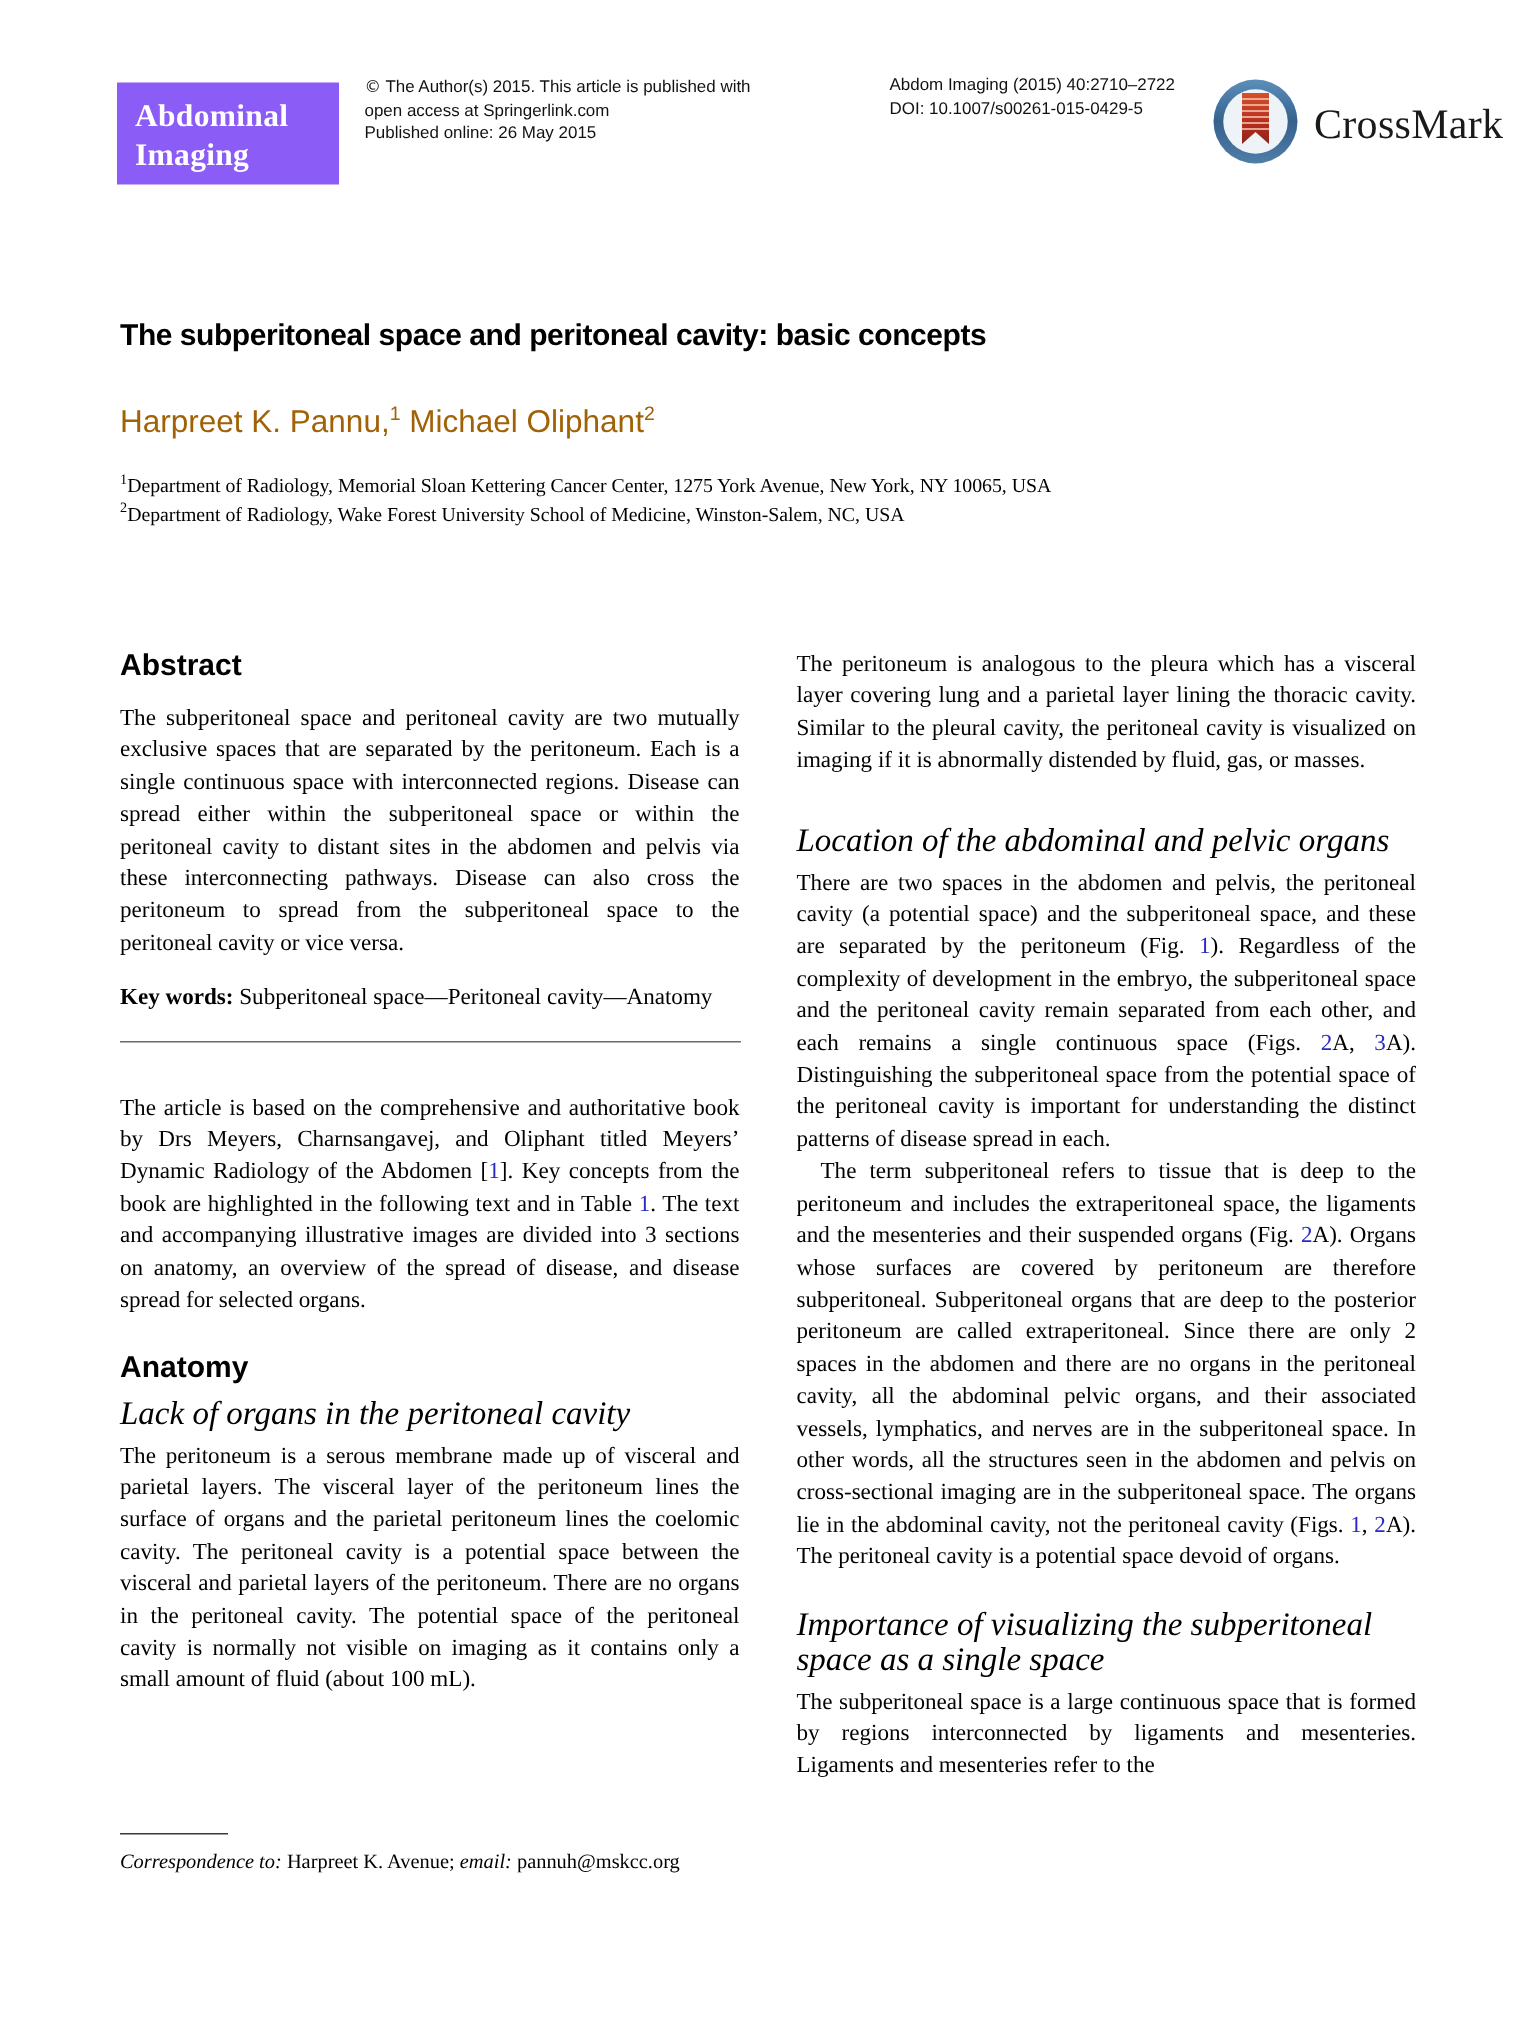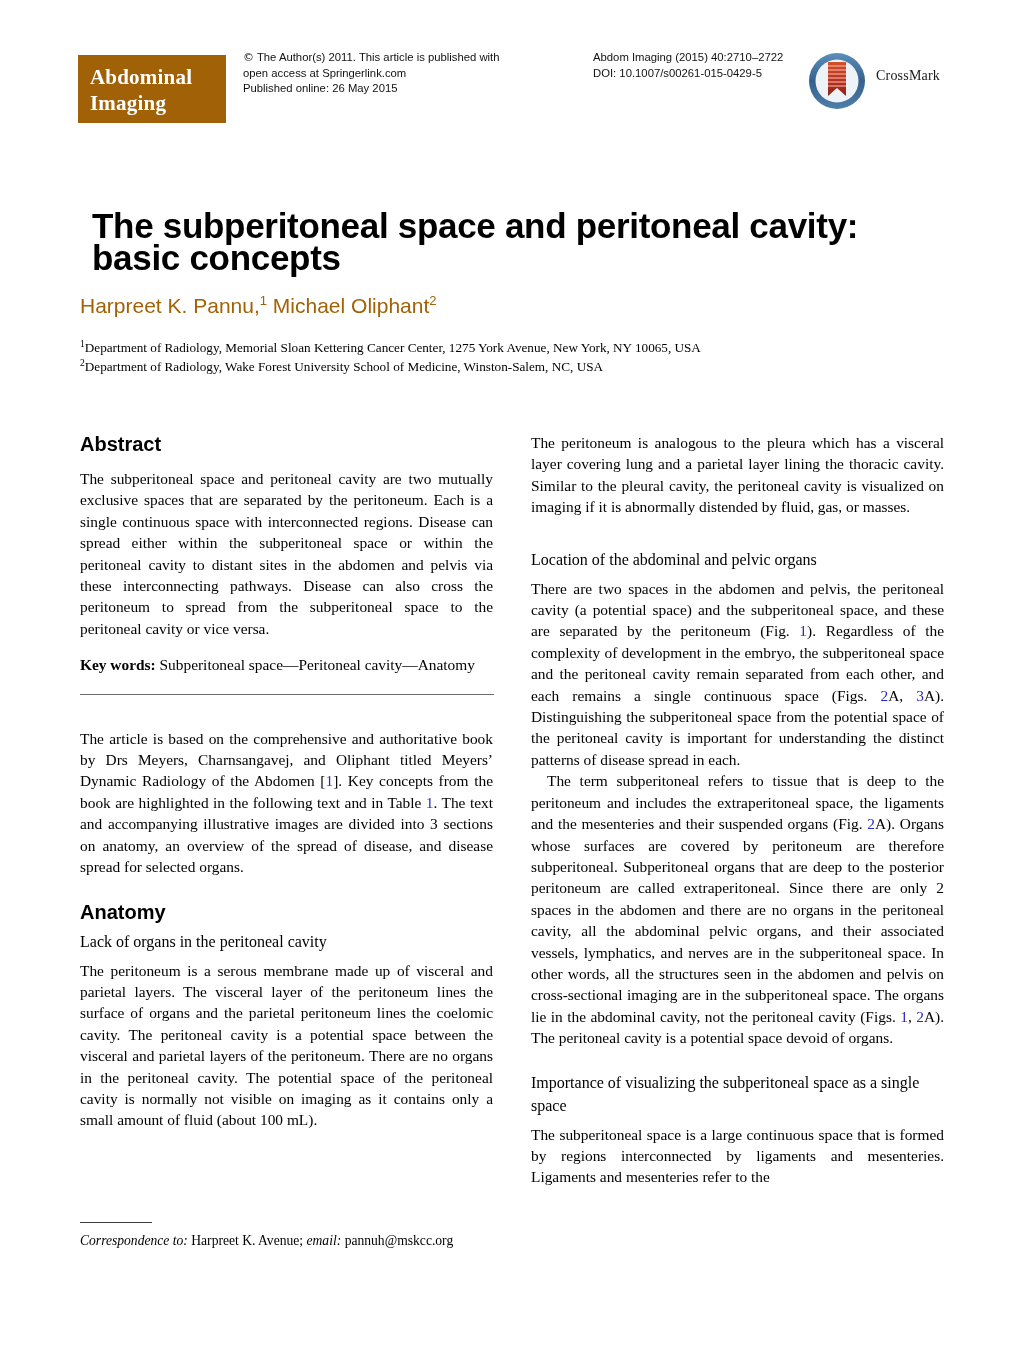--- a/index.html
+++ b/index.html
@@ -29,21 +29,21 @@
     top: 50px;
     width: 865px;
     height: 90px;
   }
   .journal-logo-box {
     position: absolute;
     left: 0;
     top: 5px;
     width: 148px;
     height: 68px;
-    background: #a16207;
+    background: #8b5cf6;
   }
   .journal-logo-box .jl-line {
     display: block;
     color: #ffffff;
     font-family: "Liberation Serif", serif;
     font-weight: bold;
     font-size: 21px;
     line-height: 26px;
     letter-spacing: .2px;
     padding-left: 12px;
@@ -88,39 +88,39 @@
   .crossmark-badge {
     position: absolute;
     left: 0; top: 0;
     width: 58px; height: 58px;
   }
   .crossmark-label {
     position: absolute;
     left: 68px;
     top: 16px;
     font-family: "Liberation Serif", serif;
-    font-size: 14px;
+    font-size: 28px;
     color: #1a1a1a;
     letter-spacing: .2px;
   }
 
   
   .title-block {
     position: absolute;
     left: 80px;
     top: 198px;
     width: 865px;
   }
   .article-title {
     font-family: "Liberation Sans", sans-serif;
     font-weight: bold;
-    font-size: 35px;
-    line-height: 32px;
+    font-size: 20px;
+    line-height: 52px;
     letter-spacing: -0.3px;
-    margin: 12px;
+    margin: 0;
     color: #000;
   }
   .author-line {
     font-family: "Liberation Sans", sans-serif;
     font-size: 21px;
     line-height: 26px;
     margin: 19px 0 0 0;
     color: #a16207;
   }
   .author-line sup {
@@ -158,22 +158,23 @@
   h2.sec-head {
     font-family: Liberation Sans, sans-serif;
     font-weight: bold;
     font-size: 20px;
     line-height: 24px;
     margin: 0 0 12px 0;
     color: #000;
   }
   h3.sub-head {
     font-family: "Liberation Serif", serif;
+    font-style: italic;
     font-weight: normal;
-    font-size: 16px;
+    font-size: 22px;
     line-height: 23px;
     margin: 0 0 7px 0;
     color: #000;
   }
   p.body {
     font-family: "Liberation Serif", serif;
     font-size: 15.4px;
     line-height: 21.4px;
     text-align: justify;
     margin: 0 1px 0 0;
@@ -229,21 +230,21 @@
 <div class="page">
 
   <div class="masthead">
 
     <div class="journal-logo-box">
       <span class="jl-line first">Abdominal</span>
       <span class="jl-line">Imaging</span>
     </div>
 
     <div class="copyright-block">
-      <span class="cline"><span class="c-mark">©</span><span> The Author(s) 2011. This article is published with</span></span>
+      <span class="cline"><span class="c-mark">©</span><span> The Author(s) 2015. This article is published with</span></span>
       <span class="cline">open access at Springerlink.com</span>
       <span class="cline">Published online: 26 May 2015</span>
     </div>
 
     <div class="citation-block">
       <span class="cline">Abdom Imaging (2015) 40:2710–2722</span>
       <span class="cline">DOI: 10.1007/s00261-015-0429-5</span>
     </div>
 
     <div class="crossmark">

